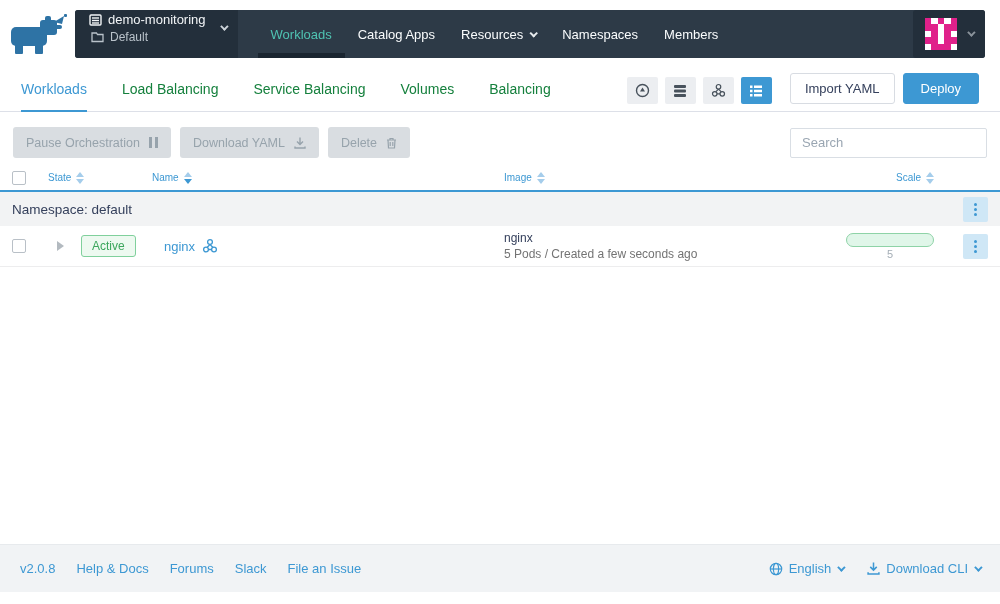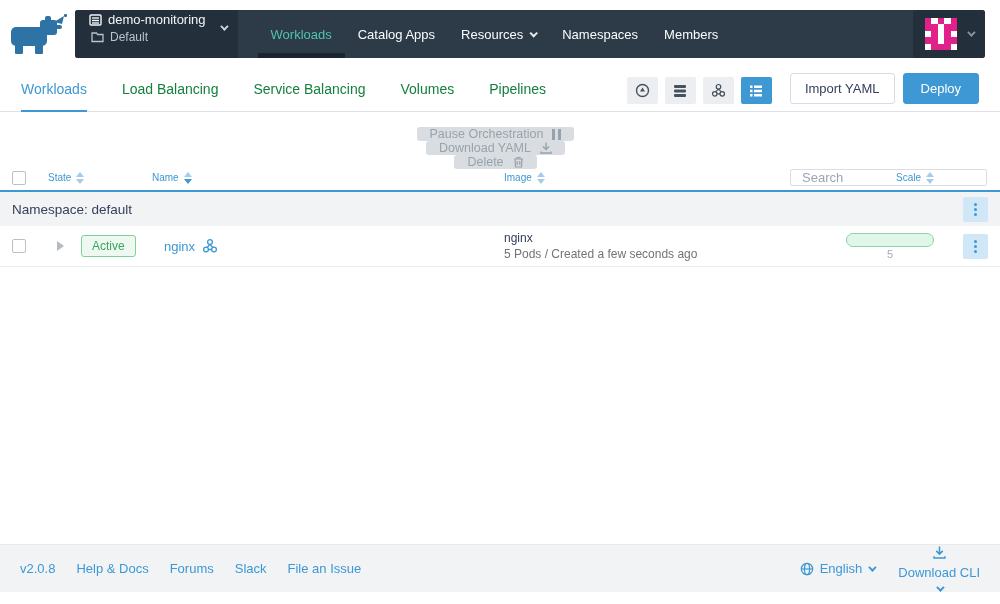--- a/index.html
+++ b/index.html
@@ -33,21 +33,21 @@
   .tab.active::after { content:""; position:absolute; left:0; right:0; bottom:-1px; height:2px; background:#3d98d3; }
   .tab-actions { margin-left:auto; display:flex; align-items:flex-end; gap:8px; }
   .view-group { display:flex; gap:7px; margin-right:10px; }
   .icon-btn { width:31px; height:27px; border:0; border-radius:2px; background:#eceef1; color:#48525c; display:flex; align-items:center; justify-content:center; cursor:pointer; }
   .icon-btn.active { background:#3d98d3; color:#fff; }
   .btn { font-size:13px; border-radius:3px; padding:7px 14px; cursor:pointer; }
   .btn-import { background:#fff; border:1px solid #d8dce2; color:#35405c; }
   .btn-deploy { background:#3d98d3; border:1px solid #3d98d3; color:#fff; padding:7px 17px; }
 
   
-  .actions-row { display:flex; align-items:center; padding:0 13px; margin-top:15px; height:31px;flex-direction:column; }
+  .actions-row { display:flex; align-items:center; padding:0 13px; margin-top:15px; height:31px; }
   .bulk-btn { display:flex; align-items:center; gap:9px; background:#d9dde1; color:#97a3ac; border:0; border-radius:3px; font-size:12.5px; padding:0 13px; height:31px; margin-right:9px; cursor:default; }
   .search-input { margin-left:auto; width:197px; height:30px; border:1px solid #d9dee4; border-radius:2px; font-size:13px; color:#555; padding:0 11px; outline:none; font-family:inherit; }
   .search-input::placeholder { color:#9aa6b2; }
 
   
   .thead { display:flex; align-items:center; height:27px; margin-top:7px; padding:0 12px; border-bottom:2px solid #3d98d3; color:#3d98d3; font-size:10px; }
   .col-check { width:36px; display:flex; align-items:center; }
   .col-state { width:104px; display:flex; align-items:center; gap:6px; }
   .col-name  { width:352px; display:flex; align-items:center; gap:6px; }
   .col-image { width:332px; display:flex; flex-direction:column; justify-content:center; }
@@ -172,21 +172,21 @@
       <span class="chev user-chev"></span>
     </div>
   </div>
 </div>
 
 <div class="tabbar">
   <div class="tab active">Workloads</div>
   <div class="tab">Load Balancing</div>
   <div class="tab">Service Balancing</div>
   <div class="tab">Volumes</div>
-  <div class="tab">Pipelines</div>
+  <div class="tab">Balancing</div>
 
   <div class="tab-actions">
     <div class="view-group">
       <button class="icon-btn">
         <svg width="15" height="15" viewBox="0 0 15 15" fill="none" stroke="currentColor" stroke-width="1.4">
           <circle cx="7.5" cy="7.5" r="6"></circle>
             <path d="M7.5 4.5 L10 8.5 L5 8.5 Z" fill="currentColor" stroke="none"></path>
         </svg>
       </button>
       <button class="icon-btn">
@@ -352,21 +352,21 @@
       <span>
         <svg width="14" height="14" viewBox="0 0 14 14" fill="none" stroke="#3d98d3" stroke-width="1.2">
           <circle cx="7" cy="7" r="5.7"></circle>
             <ellipse cx="7" cy="7" rx="2.6" ry="5.7"></ellipse>
             <line x1="1.3" y1="7" x2="12.7" y2="7"></line>
         </svg>
       </span>
       <span>English</span>
       <span class="chev f-chev"></span>
     </a>
-    <a class="f-link" style="margin-right:0;flex-direction:column;">
+    <a class="f-link" style="margin-right:0;">
       <span>
         <svg width="13" height="13" viewBox="0 0 12 12" fill="none" stroke="#3d98d3" stroke-width="1.4">
           <path d="M6 0.5 L6 7 M3 4.5 L6 7.5 L9 4.5 M1 9.5 L1 11 L11 11 L11 9.5"></path>
         </svg>
       </span>
       <span>Download CLI</span>
       <span class="chev f-chev"></span>
     </a>
   </div>
 </div>

